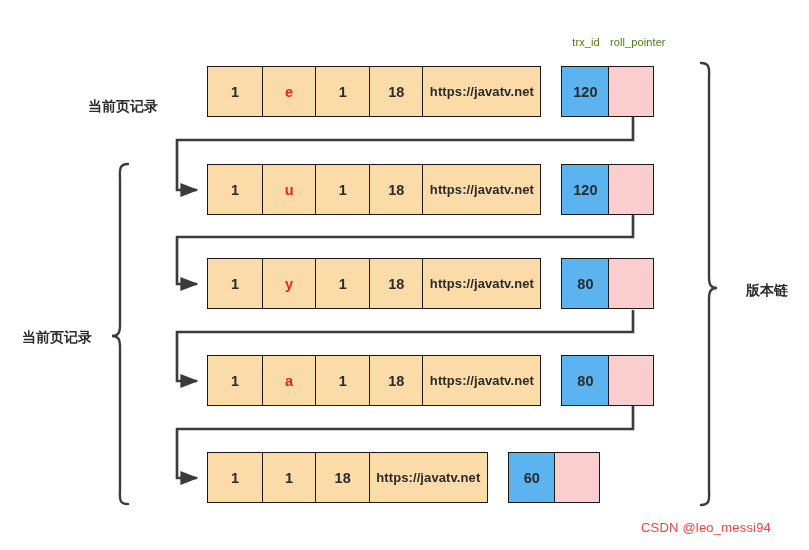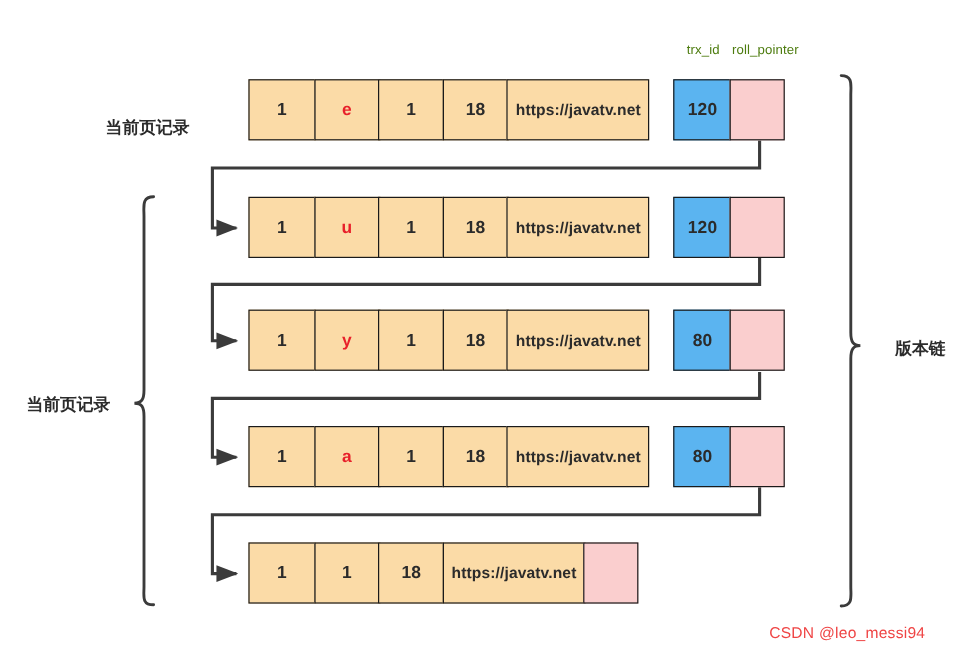--- a/index.html
+++ b/index.html
@@ -180,16 +180,17 @@
   <div class="cell c-url">https://javatv.net</div>
   <div class="cell c-trx">80</div>
   <div class="cell c-roll"></div>
 </div>
 
 <div class="record-row" style="top:452px;">
   <div class="cell c-id">1</div>
   <div class="cell c-a">1</div>
   <div class="cell c-b">18</div>
   <div class="cell c-url">https://javatv.net</div>
+  <div class="cell c-trx">60</div>
   <div class="cell c-roll"></div>
 </div>
 
 <div id="watermark">CSDN @leo_messi94</div>
 
 </body></html>

